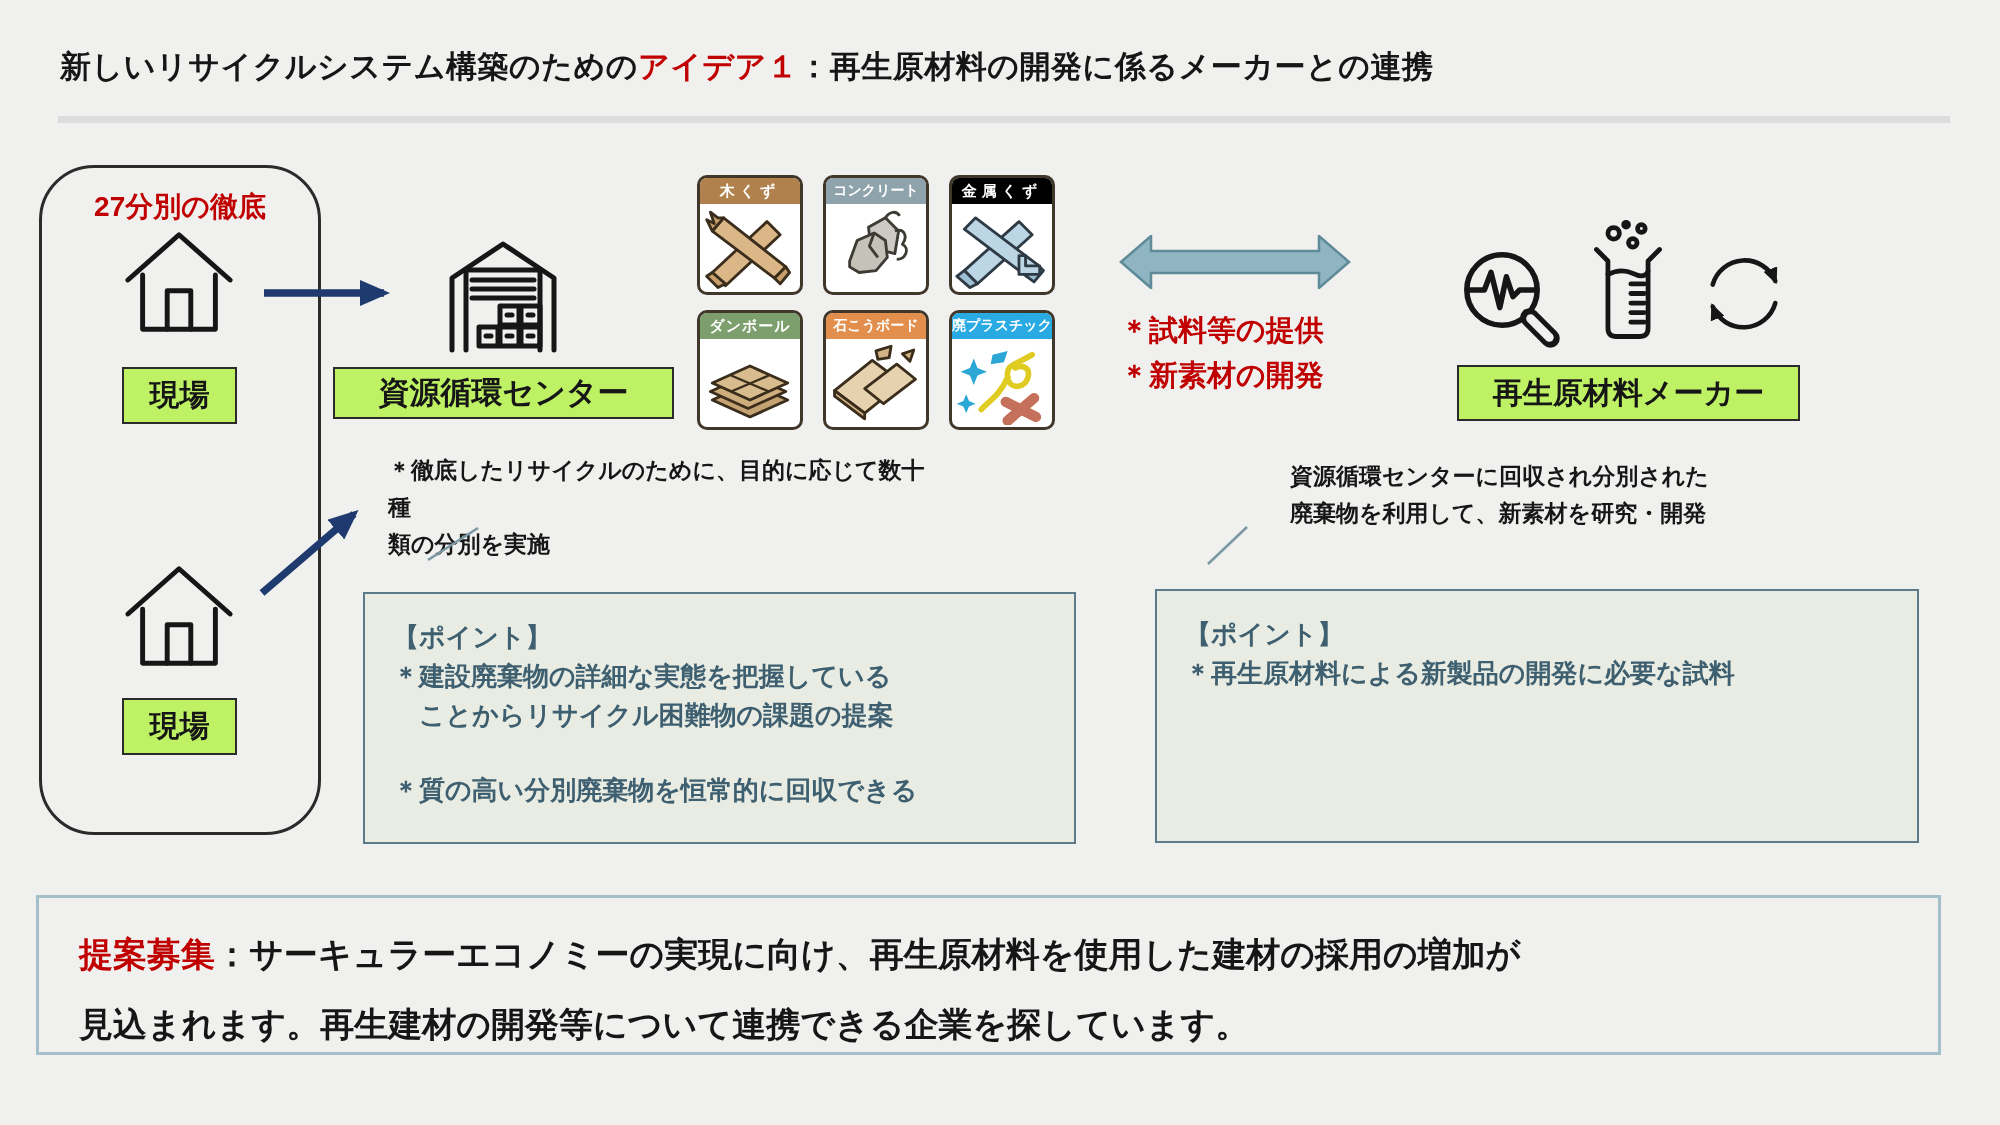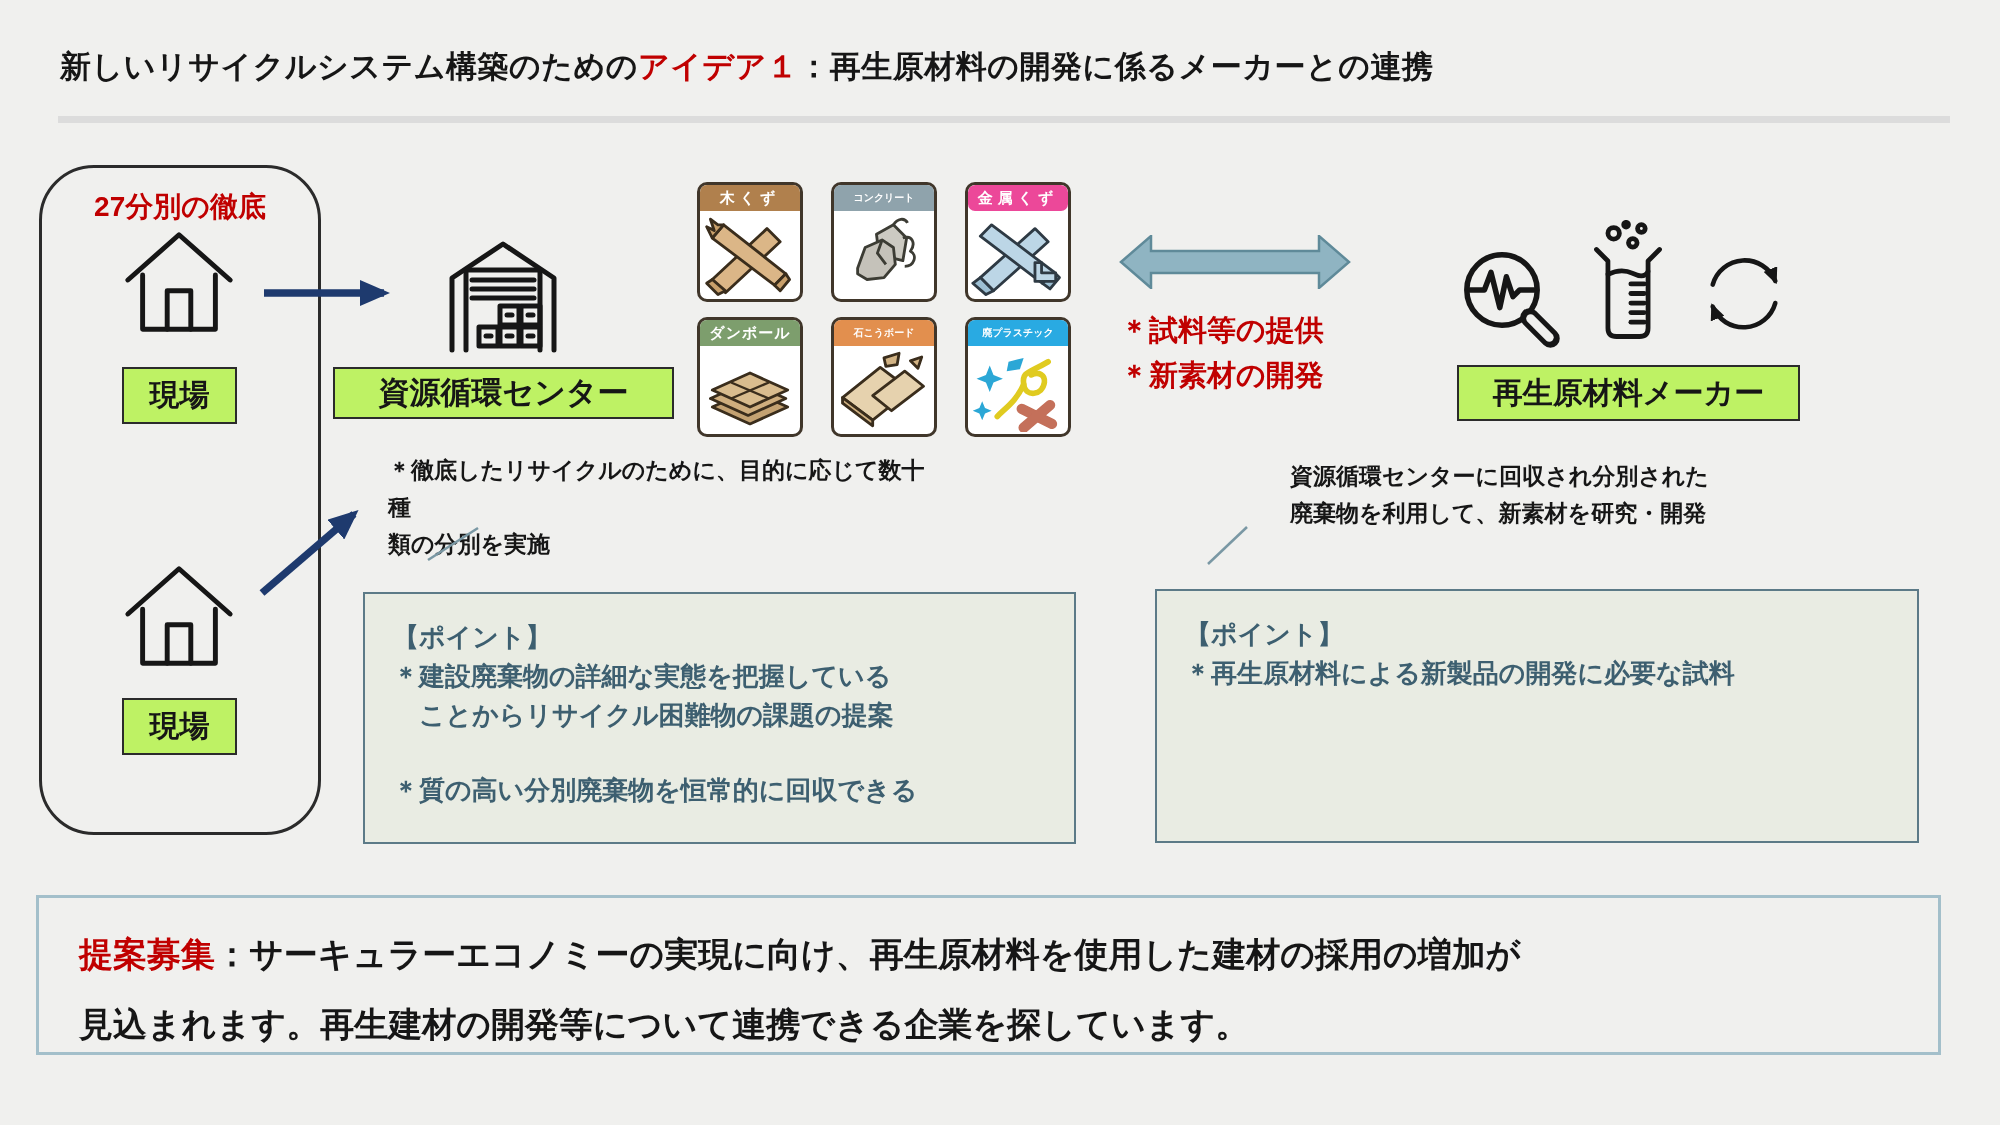--- a/index.html
+++ b/index.html
@@ -29,25 +29,25 @@
   .arrow2{left:242px;top:488px}
   .dblarrow{left:1118px;top:235px}
   .note1{left:388px;top:452px;width:540px;font-size:23px;font-weight:bold;line-height:1.6}
   .note2{left:1290px;top:458px;width:600px;font-size:23px;font-weight:bold;line-height:1.6}
   .leader1{left:424px;top:520px}
   .leader2{left:1202px;top:520px}
   .bullets{left:1120px;top:308px;font-size:29px;font-weight:bold;color:var(--accent-red);line-height:1.55;white-space:nowrap}
   .mag{left:1458px;top:246px}
   .beaker{left:1585px;top:220px}
   .recycle{left:1698px;top:246px}
-  .tiles{left:697px;top:182px;display:grid;grid-template-columns:repeat(3,106px);gap:15px 28px}
+  .tiles{left:697px;top:175px;display:grid;grid-template-columns:repeat(3,106px);gap:15px 20px}
   .tile{height:120px;background:#fff;border:3px solid #40362a;border-radius:10px;overflow:hidden}
   .tile-head{height:26px;color:#fff;font-weight:bold;display:flex;align-items:center;justify-content:center;font-size:15px;letter-spacing:1px;white-space:nowrap}
   .tile-head.wide{letter-spacing:5px}
-  .tile-head.small{font-size:10px;letter-spacing:0}
+  .tile-head.small{font-size:14px;letter-spacing:0}
   .tile-body{height:88px;display:flex;align-items:center;justify-content:center}
   .point-box{background:var(--point-bg);border:2px solid var(--point-border);color:var(--point-text);
     font-size:26px;font-weight:bold;padding:24px 28px;line-height:1.5}
   .point-left{left:363px;top:592px;width:713px;height:252px}
   .point-right{left:1155px;top:589px;width:764px;height:254px}
   .pgap{height:36px}
   .proposal{left:36px;top:895px;width:1905px;height:160px;border:3px solid var(--proposal-border);
     font-size:34px;font-weight:bold;padding:22px 40px;line-height:2.05;background:var(--bg)}
   .navy-stroke{stroke:var(--navy)}
   .navy-fill{fill:var(--navy)}
@@ -154,21 +154,21 @@
             <path d="M62,12 C66,5 74,4 77,10" fill="none"></path>
             <path d="M72,26 C82,22 86,32 80,40 C88,44 84,56 74,56" fill="none"></path>
             <polygon points="24,58 32,36 50,28 62,36 64,54 52,68 34,70 24,64" fill="#c5c2ba"></polygon>
             <polyline points="50,28 45,42 54,54" fill="none"></polyline>
           </g>
         </svg>
       </div>
     </div>
 
     <div class="tile">
-      <div class="tile-head wide" style="background: #ec4899; border-radius: 7px;">金属くず</div>
+      <div class="tile-head wide" style="background: #000000;">金属くず</div>
       <div class="tile-body">
         <svg width="98" height="84" viewBox="0 0 104 88">
           <g stroke="#2e3a44" stroke-width="3" stroke-linejoin="round">
             <polygon fill="#bcd6e6" points="12,68 70,16 84,30 26,82"></polygon>
             <polygon fill="#9dbfd3" points="12,68 26,82 18,86 4,74"></polygon>
             <polygon fill="#bcd6e6" points="24,12 90,62 78,74 12,24"></polygon>
             <polygon fill="#9dbfd3" points="90,62 78,74 86,80 96,68"></polygon>
             <polygon fill="#bcd6e6" points="70,72 92,72 92,63 77,63 77,52 70,52"></polygon>
           </g>
         </svg>

